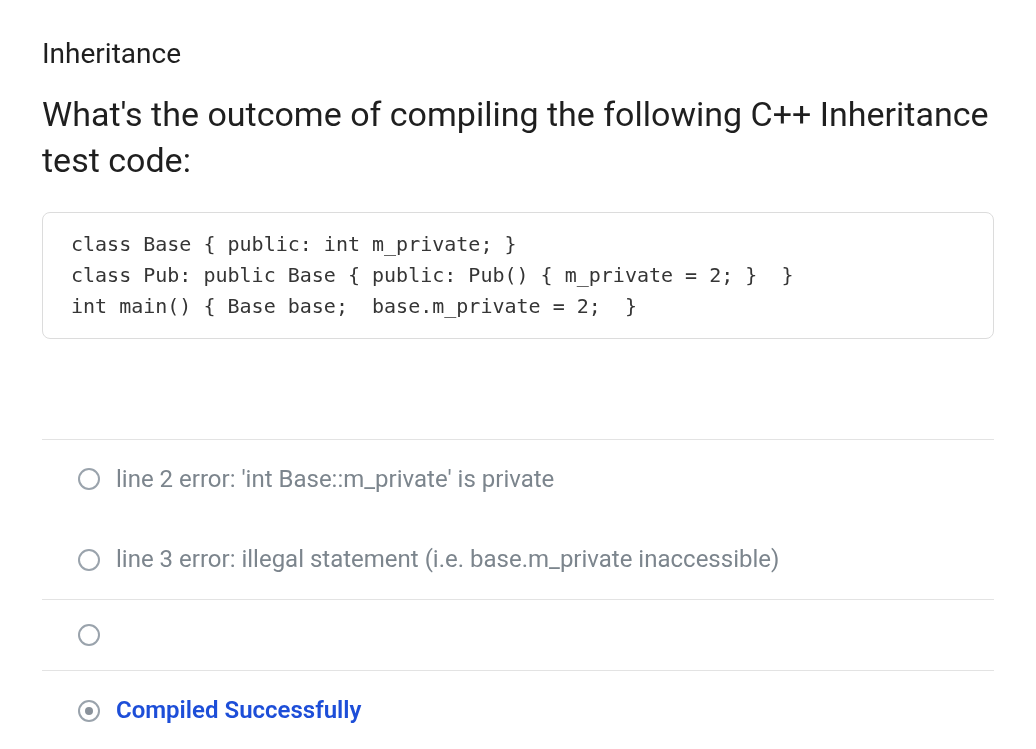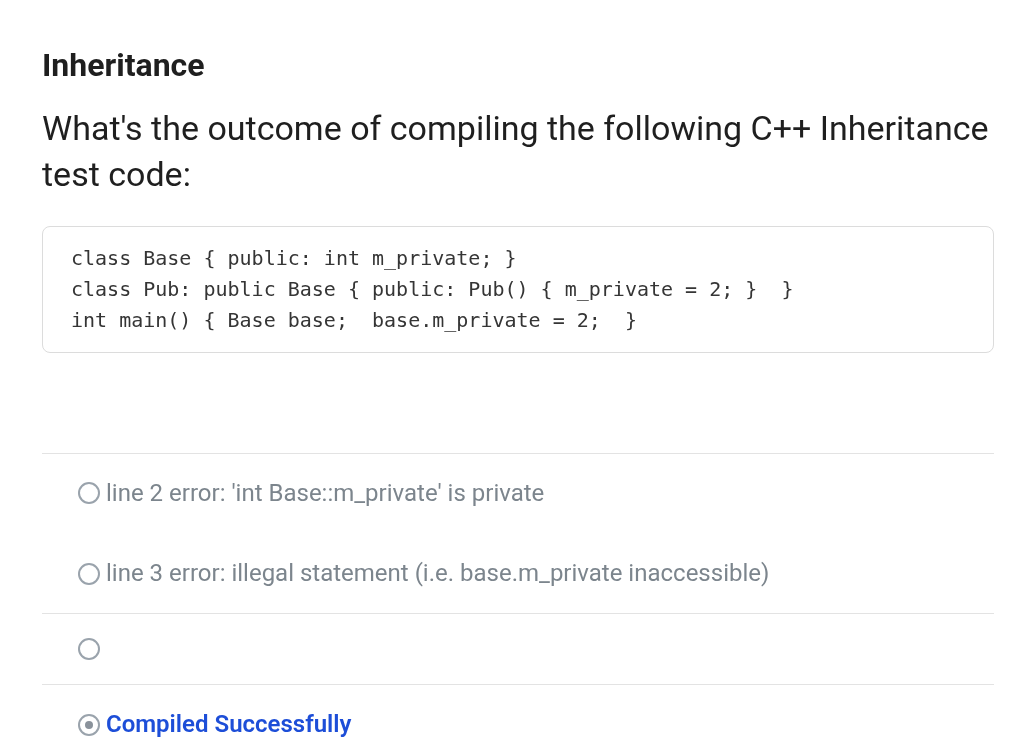--- a/index.html
+++ b/index.html
@@ -10,24 +10,24 @@
     font-family: -apple-system, BlinkMacSystemFont, "Segoe UI", Roboto, Helvetica, Arial, sans-serif;
     color: #222;
   }
   .page {
     width: 1036px;
     min-height: 749px;
     padding: 30px 42px 20px 42px;
     position: relative;
   }
   .title {
-    font-size: 32px;
-    font-weight: 700;
+    font-size: 28px;
+    font-weight: 400;
     color: #1f1f1f;
-    margin: 16px 0 22px 0;
+    margin: 7px 0 22px 0;
   }
   .prompt {
     font-size: 34px;
     font-weight: 400;
     color: #1f1f1f;
     margin: 0 0 28px 0;
     line-height: 1.35;
   }
   .code-box {
     border: 1px solid #dcdcdc;
@@ -43,21 +43,21 @@
   }
   .divider {
     border: none;
     border-top: 1px solid #e3e3e3;
     margin: 0;
   }
   .skip-divider { border-color: transparent; }
   .option-row {
     display: flex;
     align-items: center;
-    gap: 6px;
+    gap: 16px;
     padding: 24px 0 24px 36px;
     cursor: pointer;
   }
   .radio {
     width: 22px;
     height: 22px;
     flex: 0 0 auto;
     border-radius: 50%;
     border: 2px solid #9aa3ac;
     background: #ffffff;

